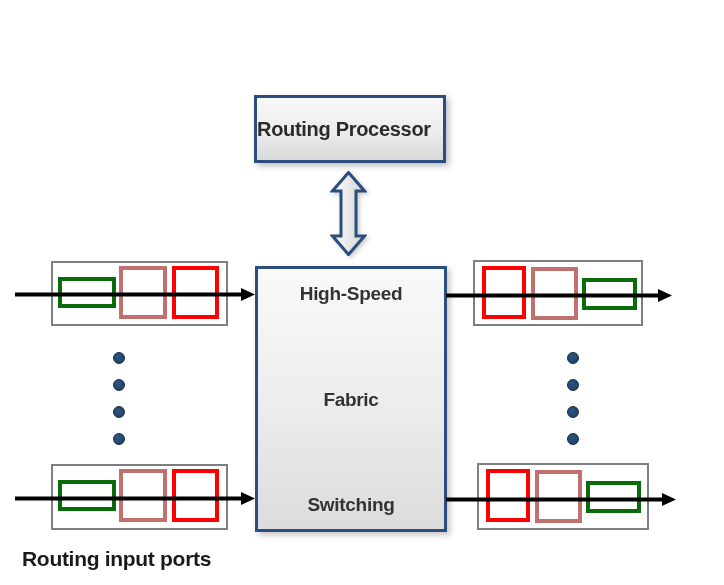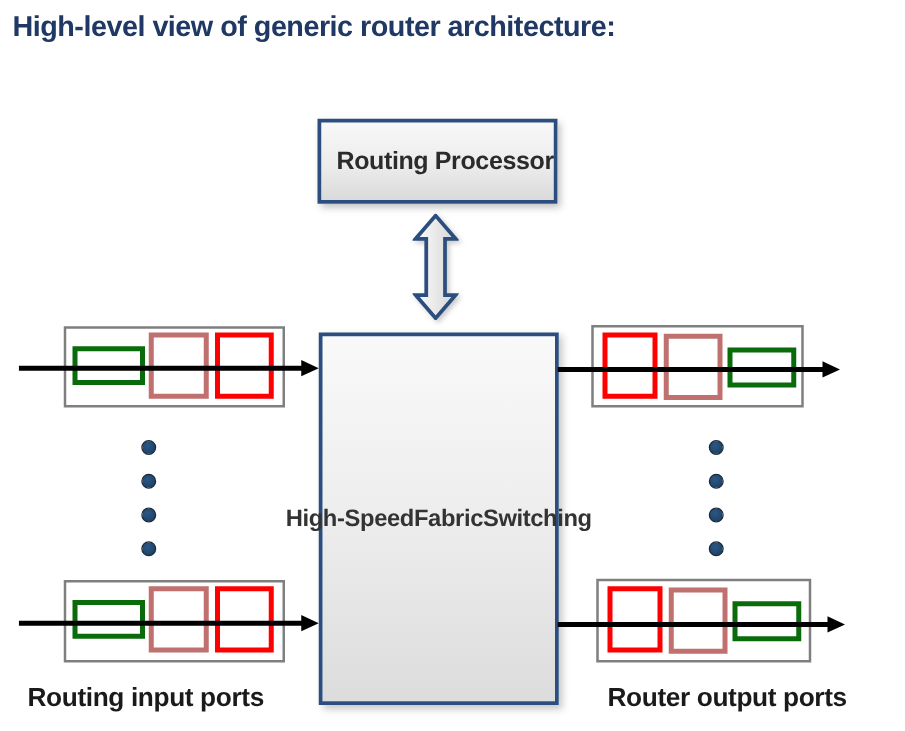--- a/index.html
+++ b/index.html
@@ -29,21 +29,21 @@
     position: absolute;
     left: 254px;
     top: 95px;
     width: 192px;
     height: 68px;
     border: 3px solid #2b4e7e;
     background: linear-gradient(to bottom, #f8f8f8 0%, #ececec 55%, #dadada 100%);
     box-shadow: 3px 3px 6px rgba(110,110,110,0.45);
     display: flex;
     align-items: center;
-    justify-content: flex-end;
+    justify-content: flex-start;
   }
   .proc-box .box-label {
     font-size: 20px;
     font-weight: bold;
     letter-spacing: -0.3px;
     color: #2b2b2b;
     white-space: nowrap;
   }
 
   .dbl-arrow {
@@ -51,28 +51,28 @@
     left: 330px;
     top: 171px;
     filter: drop-shadow(2px 2px 2px rgba(120,120,120,0.4));
   }
 
   .fabric-box {
     position: absolute;
     left: 255px;
     top: 266px;
     width: 192px;
-    height: 298px;
+    height: 266px;
     border: 3px solid #2b4e7e;
     background: linear-gradient(to bottom, #f9f9f9 0%, #ededed 50%, #dcdcdc 100%);
     box-shadow: 3px 3px 6px rgba(110,110,110,0.4);
     display: flex;
-    flex-direction: row;
+    flex-direction: column;
     align-items: center;
-    justify-content: center;
+    justify-content: space-between;
   }
   .fabric-box .fabric-line {
     font-size: 19px;
     font-weight: bold;
     letter-spacing: -0.3px;
     color: #333333;
     line-height: 49px;
     text-align: center;
     white-space: nowrap;
   }
@@ -134,21 +134,20 @@
     white-space: nowrap;
   }
   .port-label.input  { left: 22px; }
   .port-label.output { left: 486px; }
 </style>
 </head>
 <body>
 
 <div class="canvas">
 
-  <div class="slide-title">High-level view of generic router architecture:</div>
 
   <div class="proc-box">
     <span class="box-label">Routing Processor</span>
   </div>
 
   <svg class="dbl-arrow" width="37" height="85" viewBox="0 0 37 85">
     <defs>
       <linearGradient id="arrGrad" x1="0" y1="0" x2="1" y2="0">
         <stop offset="0" stop-color="#fdfdfd"></stop>
         <stop offset="1" stop-color="#d4d4d4"></stop>
@@ -209,15 +208,14 @@
     <div class="dot"></div>
   </div>
   <div class="dots-col right">
     <div class="dot"></div>
     <div class="dot"></div>
     <div class="dot"></div>
     <div class="dot"></div>
   </div>
 
   <div class="port-label input">Routing input ports</div>
-  <div class="port-label output">Router output ports</div>
 
 </div>
 
 </body></html>

